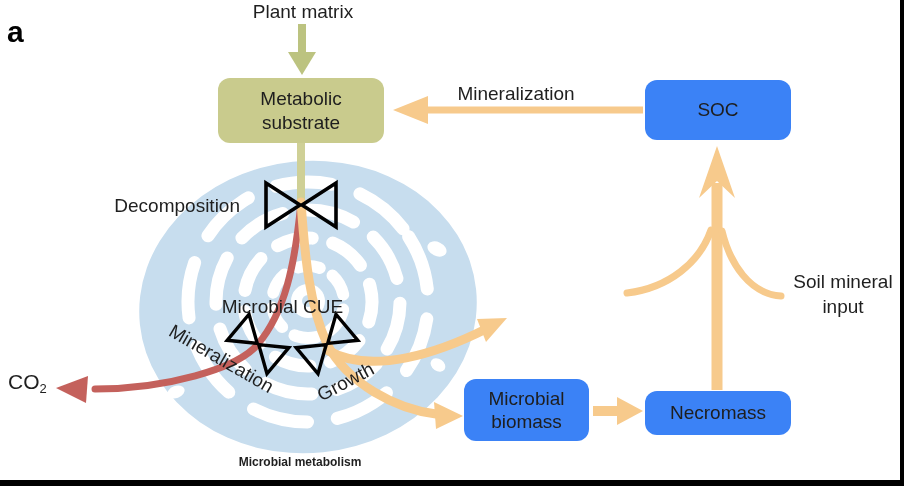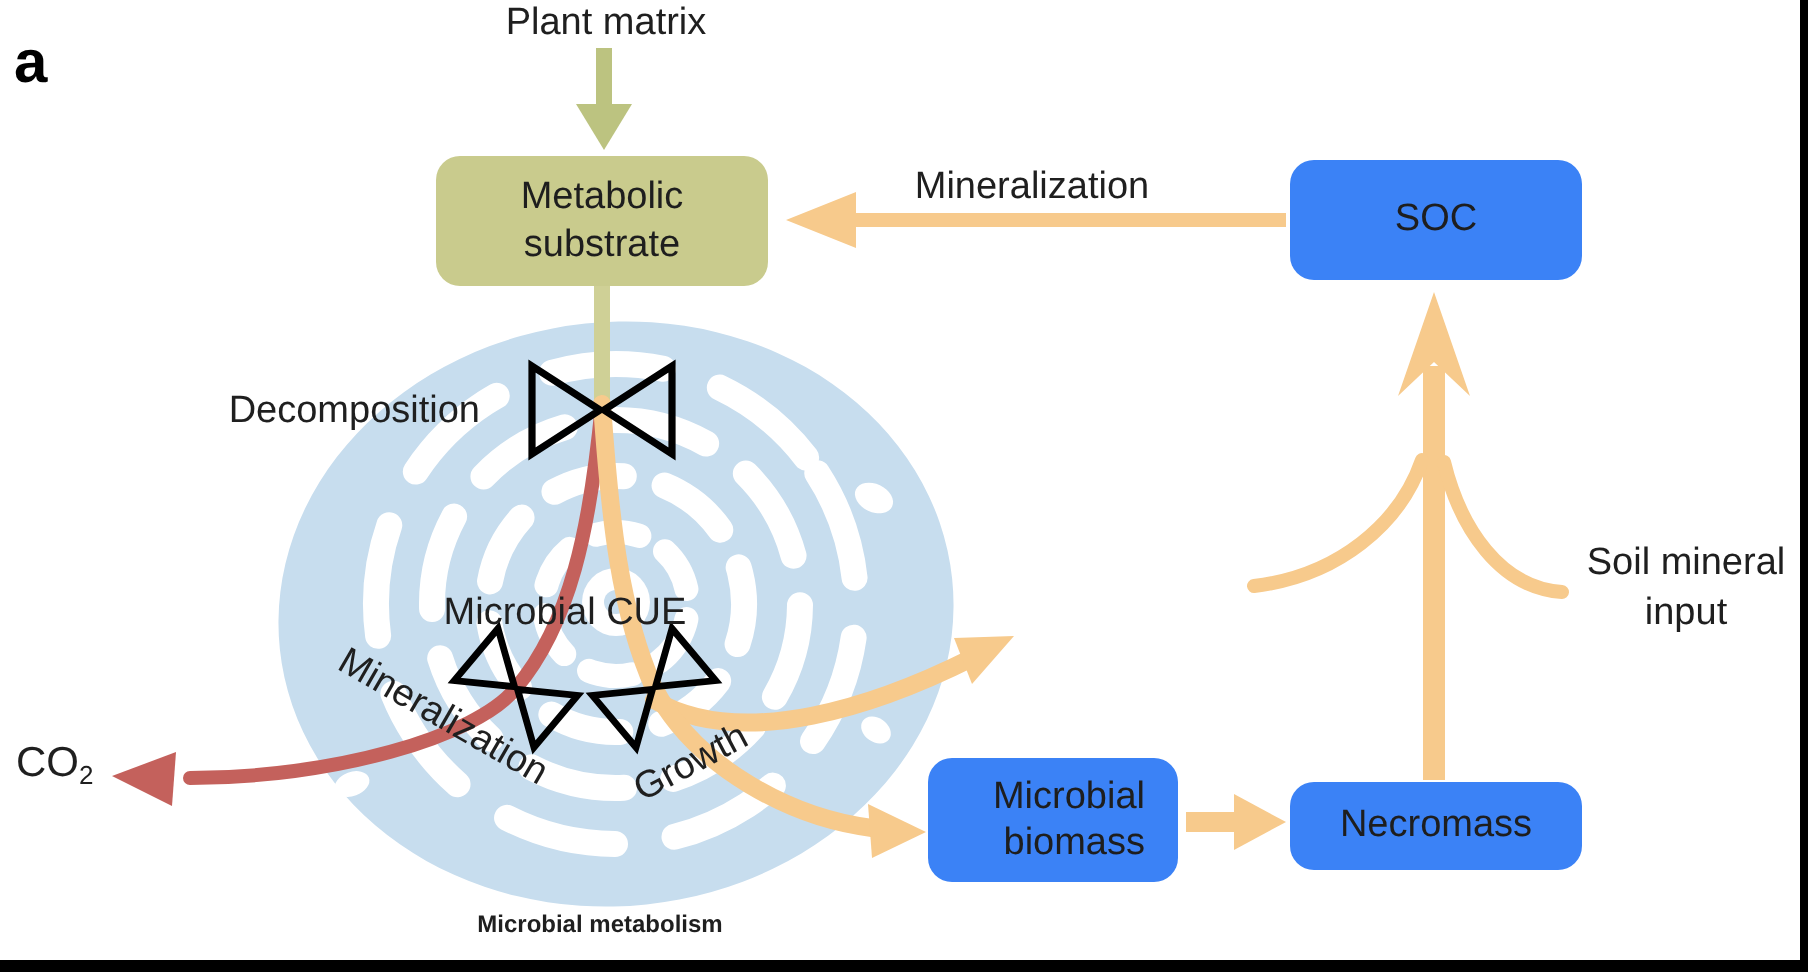--- a/index.html
+++ b/index.html
@@ -119,21 +119,21 @@
       </g>
     </svg>
 
     <div class="node olive" style="left:218px;top:78px;width:166px;height:65px;">
       <span style="width:110px;">Metabolic substrate</span>
     </div>
     <div class="node orange" style="left:645px;top:80px;width:146px;height:60px;">
       <span>SOC</span>
     </div>
     <div class="node orange" style="left:464px;top:379px;width:125px;height:62px;">
-      <span style="width:92px;text-align:right;">Microbial biomass</span>
+      <span style="width:92px;">Microbial biomass</span>
     </div>
     <div class="node orange" style="left:645px;top:391px;width:146px;height:44px;">
       <span>Necromass</span>
     </div>
 
     <div class="lbl panel-a" style="left:7px;top:12px;">a</div>
 
     <div class="lbl center" style="left:228px;top:0px;width:150px;">Plant matrix</div>
 
     <div class="lbl center" style="left:446px;top:82px;width:140px;">Mineralization</div>

